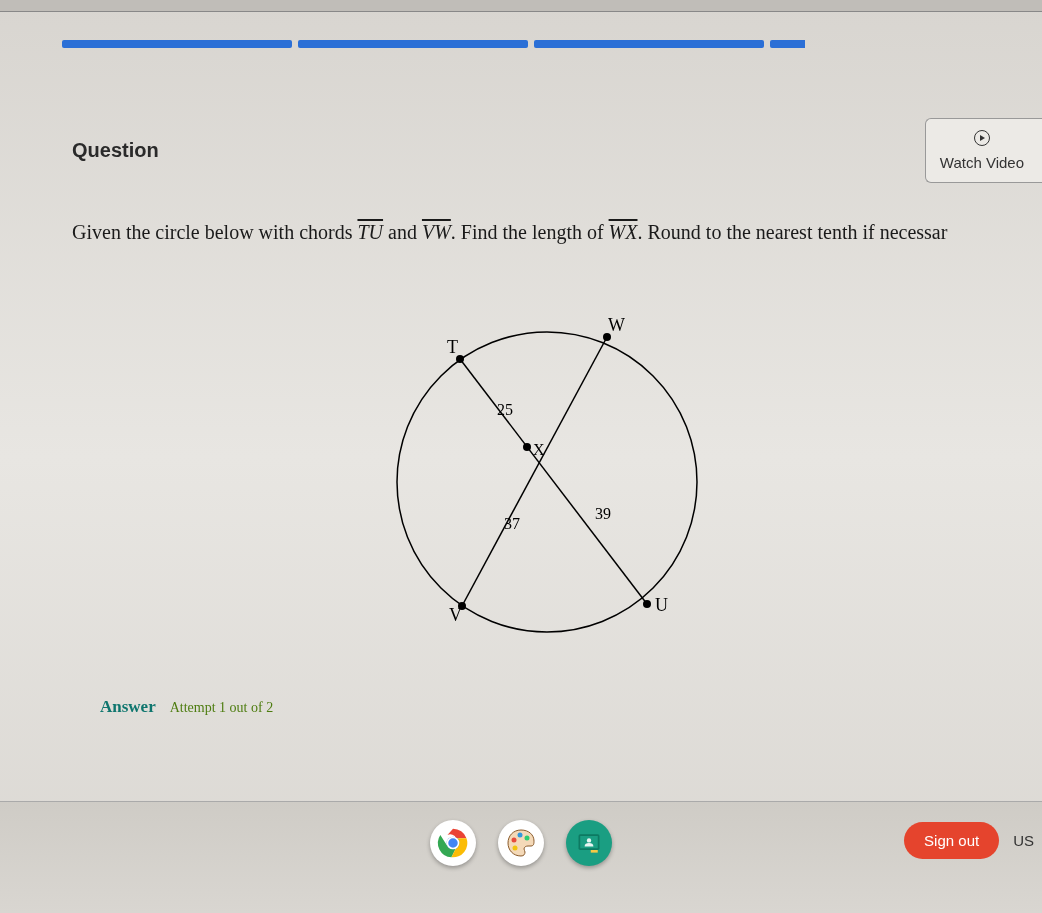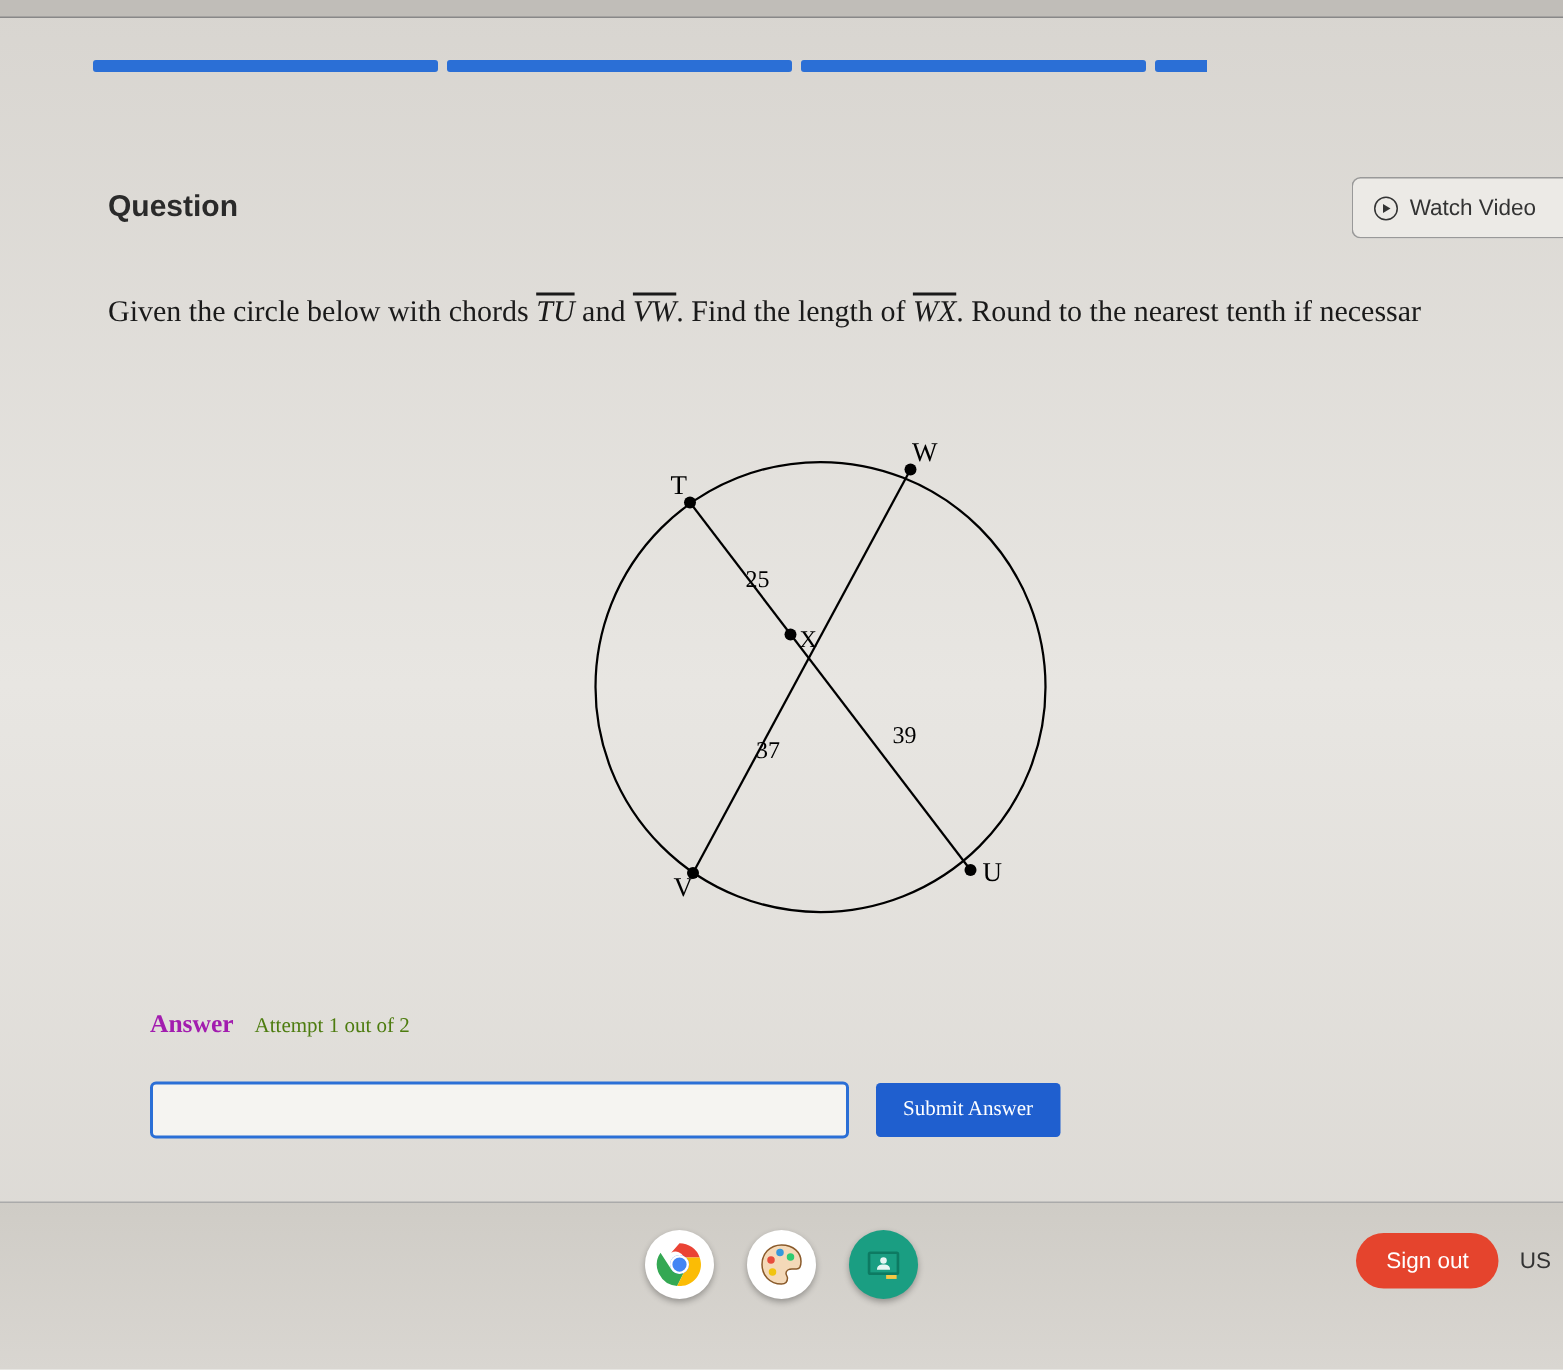--- a/index.html
+++ b/index.html
@@ -52,20 +52,21 @@
       border-radius: 6px 0 0 6px;
       padding: 11px 18px 11px 14px;
       font-family: -apple-system, Helvetica, Arial, sans-serif;
       font-size: 15px;
       color: #333;
       background: #eceae6;
       display: flex;
       align-items: center;
       gap: 8px;
       cursor: pointer;
+      flex-direction: column;
     }
     .play-ring {
       width: 16px; height: 16px;
       border: 1.5px solid #333;
       border-radius: 50%;
       display: flex;
       align-items: center;
       justify-content: center;
     }
     .play-tri {
@@ -93,21 +94,21 @@
     }
     svg.diagram { display: block; }
     .answer-row {
       margin-top: 10px;
       padding-left: 28px;
     }
     .answer-label {
       font-family: Georgia, serif;
       font-size: 17px;
       font-weight: bold;
-      color: #a21caf;
+      color: #0f766e;
     }
     .attempt {
       font-family: Georgia, serif;
       font-size: 14px;
       color: #4d7c0f;
       margin-left: 10px;
       font-weight: normal;
     }
     .input-row {
       display: flex;
@@ -240,24 +241,20 @@
       <text x="127" y="222" font-family="Georgia" font-size="16">37</text>
       <text x="218" y="212" font-family="Georgia" font-size="16">39</text>
     </svg>
   </div>
 
   <div class="answer-row">
     <span class="answer-label">Answer</span>
     <span class="attempt">Attempt 1 out of 2</span>
   </div>
 
-  <div class="input-row">
-    <input class="answer-input" type="text" value="" style="">
-    <button class="submit-btn">Submit Answer</button>
-  </div>
 </div>
 
 <div class="shelf">
   <div class="shelf-center">
     <div class="app-icon chrome-icon">
       <svg width="38" height="38" viewBox="0 0 48 48">
         <circle cx="24" cy="24" r="22" fill="#fff"></circle>
         <path d="M24 6 A18 18 0 0 1 41 18 L28 18 A8 8 0 0 0 17 14 Z" fill="#ea4335"></path>
         <path d="M8 14 L17 28 A8 8 0 0 0 28 30 L22 42 A18 18 0 0 1 8 14 Z" fill="#34a853"></path>
         <path d="M41 18 A18 18 0 0 1 22 42 L28 30 A8 8 0 0 0 28 18 Z" fill="#fbbc05"></path>

